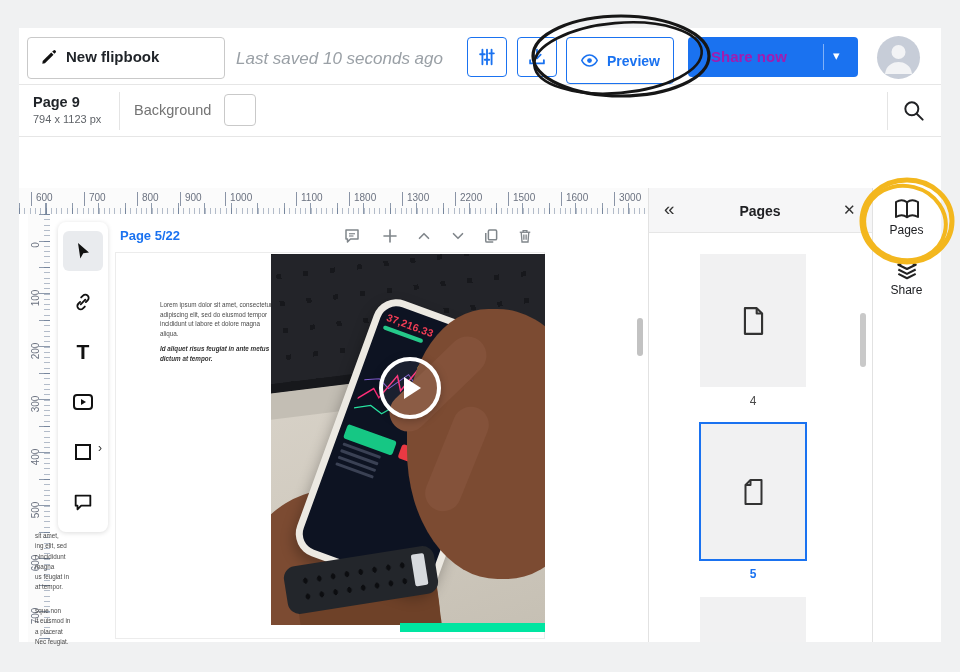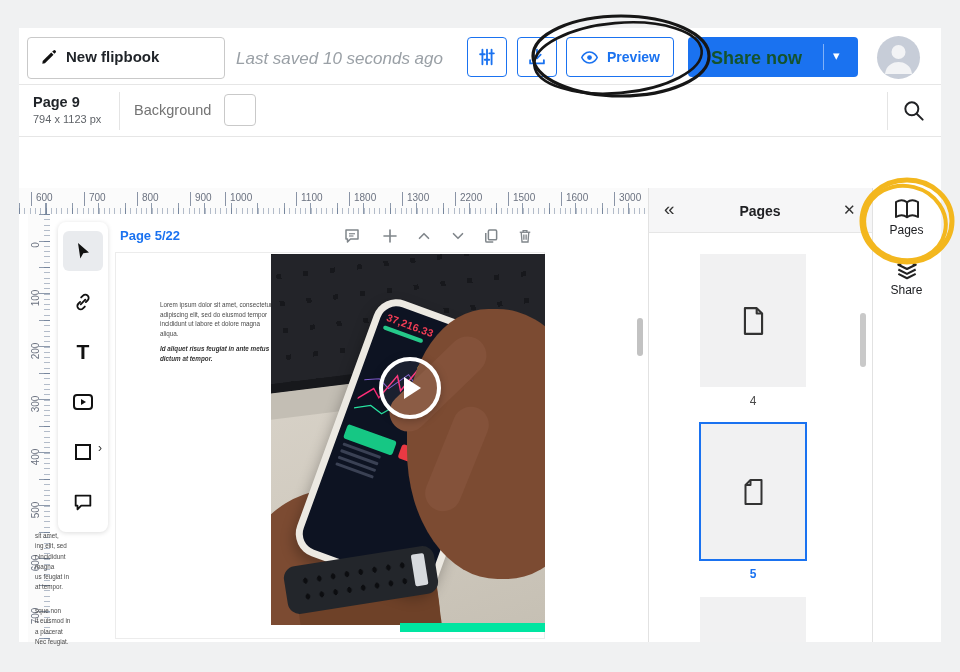--- a/index.html
+++ b/index.html
@@ -9,24 +9,24 @@
   .abs{position:absolute;}
   .card{left:19px;top:28px;width:922px;height:614px;background:#fff;}
   .hline{background:#e6e6e6;height:1px;}
   .vline{background:#e4e4e4;width:1px;}
 
   
   .titlebox{left:27px;top:37px;width:196px;height:40px;border:1px solid #c9c9c9;border-radius:4px;background:#fff;}
   .titletext{left:66px;top:48px;font-size:15px;font-weight:bold;color:#1f2328;}
   .saved{left:236px;top:49px;font-size:17px;font-style:italic;color:#9aa0a6;}
   .iconbtn{width:40px;height:40px;border:1.5px solid #1a72f0;border-radius:4px;background:#fff;box-sizing:border-box;display:flex;align-items:center;justify-content:center;}
-  .previewbtn{left:566px;top:37px;width:108px;height:40px;border:1.5px solid #1a72f0;border-radius:4px;background:#fff;box-sizing:border-box;display:flex;align-items:center;justify-content:center;gap:8px;}
+  .previewbtn{left:566px;top:37px;width:108px;height:47px;border:1.5px solid #1a72f0;border-radius:4px;background:#fff;box-sizing:border-box;display:flex;align-items:center;justify-content:center;gap:8px;}
   .previewlabel{font-size:14px;font-weight:bold;color:#1a72f0;}
   .sharebtn{left:688px;top:37px;width:170px;height:40px;background:#1a72f0;border-radius:4px;}
-  .sharelabel{left:711px;top:48px;font-size:18px;font-weight:bold;color:#14532d;}
+  .sharelabel{left:711px;top:48px;font-size:15px;font-weight:bold;color:#a21caf;}
   .sharediv{left:823px;top:44px;width:1px;height:26px;background:rgba(255,255,255,.45);}
   .sharecaret{left:833px;top:48px;color:#fff;font-size:13px;}
   .avatar{left:877px;top:36px;width:43px;height:43px;border-radius:50%;background:#c7cdd8;display:flex;align-items:center;justify-content:center;}
 
   
   .pglabel{left:33px;top:94px;font-size:14.5px;font-weight:bold;color:#1f2328;}
   .pgdims{left:33px;top:113px;font-size:11px;color:#5f6368;}
   .bglabel{left:134px;top:102px;font-size:14.5px;color:#737373;}
   .swatch{left:224px;top:94px;width:32px;height:32px;border:1px solid #c9c9c9;border-radius:4px;background:#fff;box-sizing:border-box;}
 
@@ -183,21 +183,21 @@
 <svg class="abs" style="left:901px;top:98px;" width="26" height="26" viewBox="0 0 24 24">
   <circle cx="10" cy="10" r="6" fill="none" stroke="#202124" stroke-width="1.8"></circle>
   <line x1="14.5" y1="14.5" x2="20" y2="20" stroke="#202124" stroke-width="1.8" stroke-linecap="round"></line>
 </svg>
 
 <div class="abs hblue"></div>
 <div class="abs hruler"></div>
 <span class="hnum" style="left:31px">600</span>
 <span class="hnum" style="left:84px">700</span>
 <span class="hnum" style="left:137px">800</span>
-<span class="hnum" style="left:190px">900</span>
+<span class="hnum" style="left:180px">900</span>
 <span class="hnum" style="left:225px">1000</span>
 <span class="hnum" style="left:296px">1100</span>
 <span class="hnum" style="left:349px">1800</span>
 <span class="hnum" style="left:402px">1300</span>
 <span class="hnum" style="left:455px">2200</span>
 <span class="hnum" style="left:508px">1500</span>
 <span class="hnum" style="left:561px">1600</span>
 <span class="hnum" style="left:614px">3000</span>
 
 <div class="abs vblue"></div>

